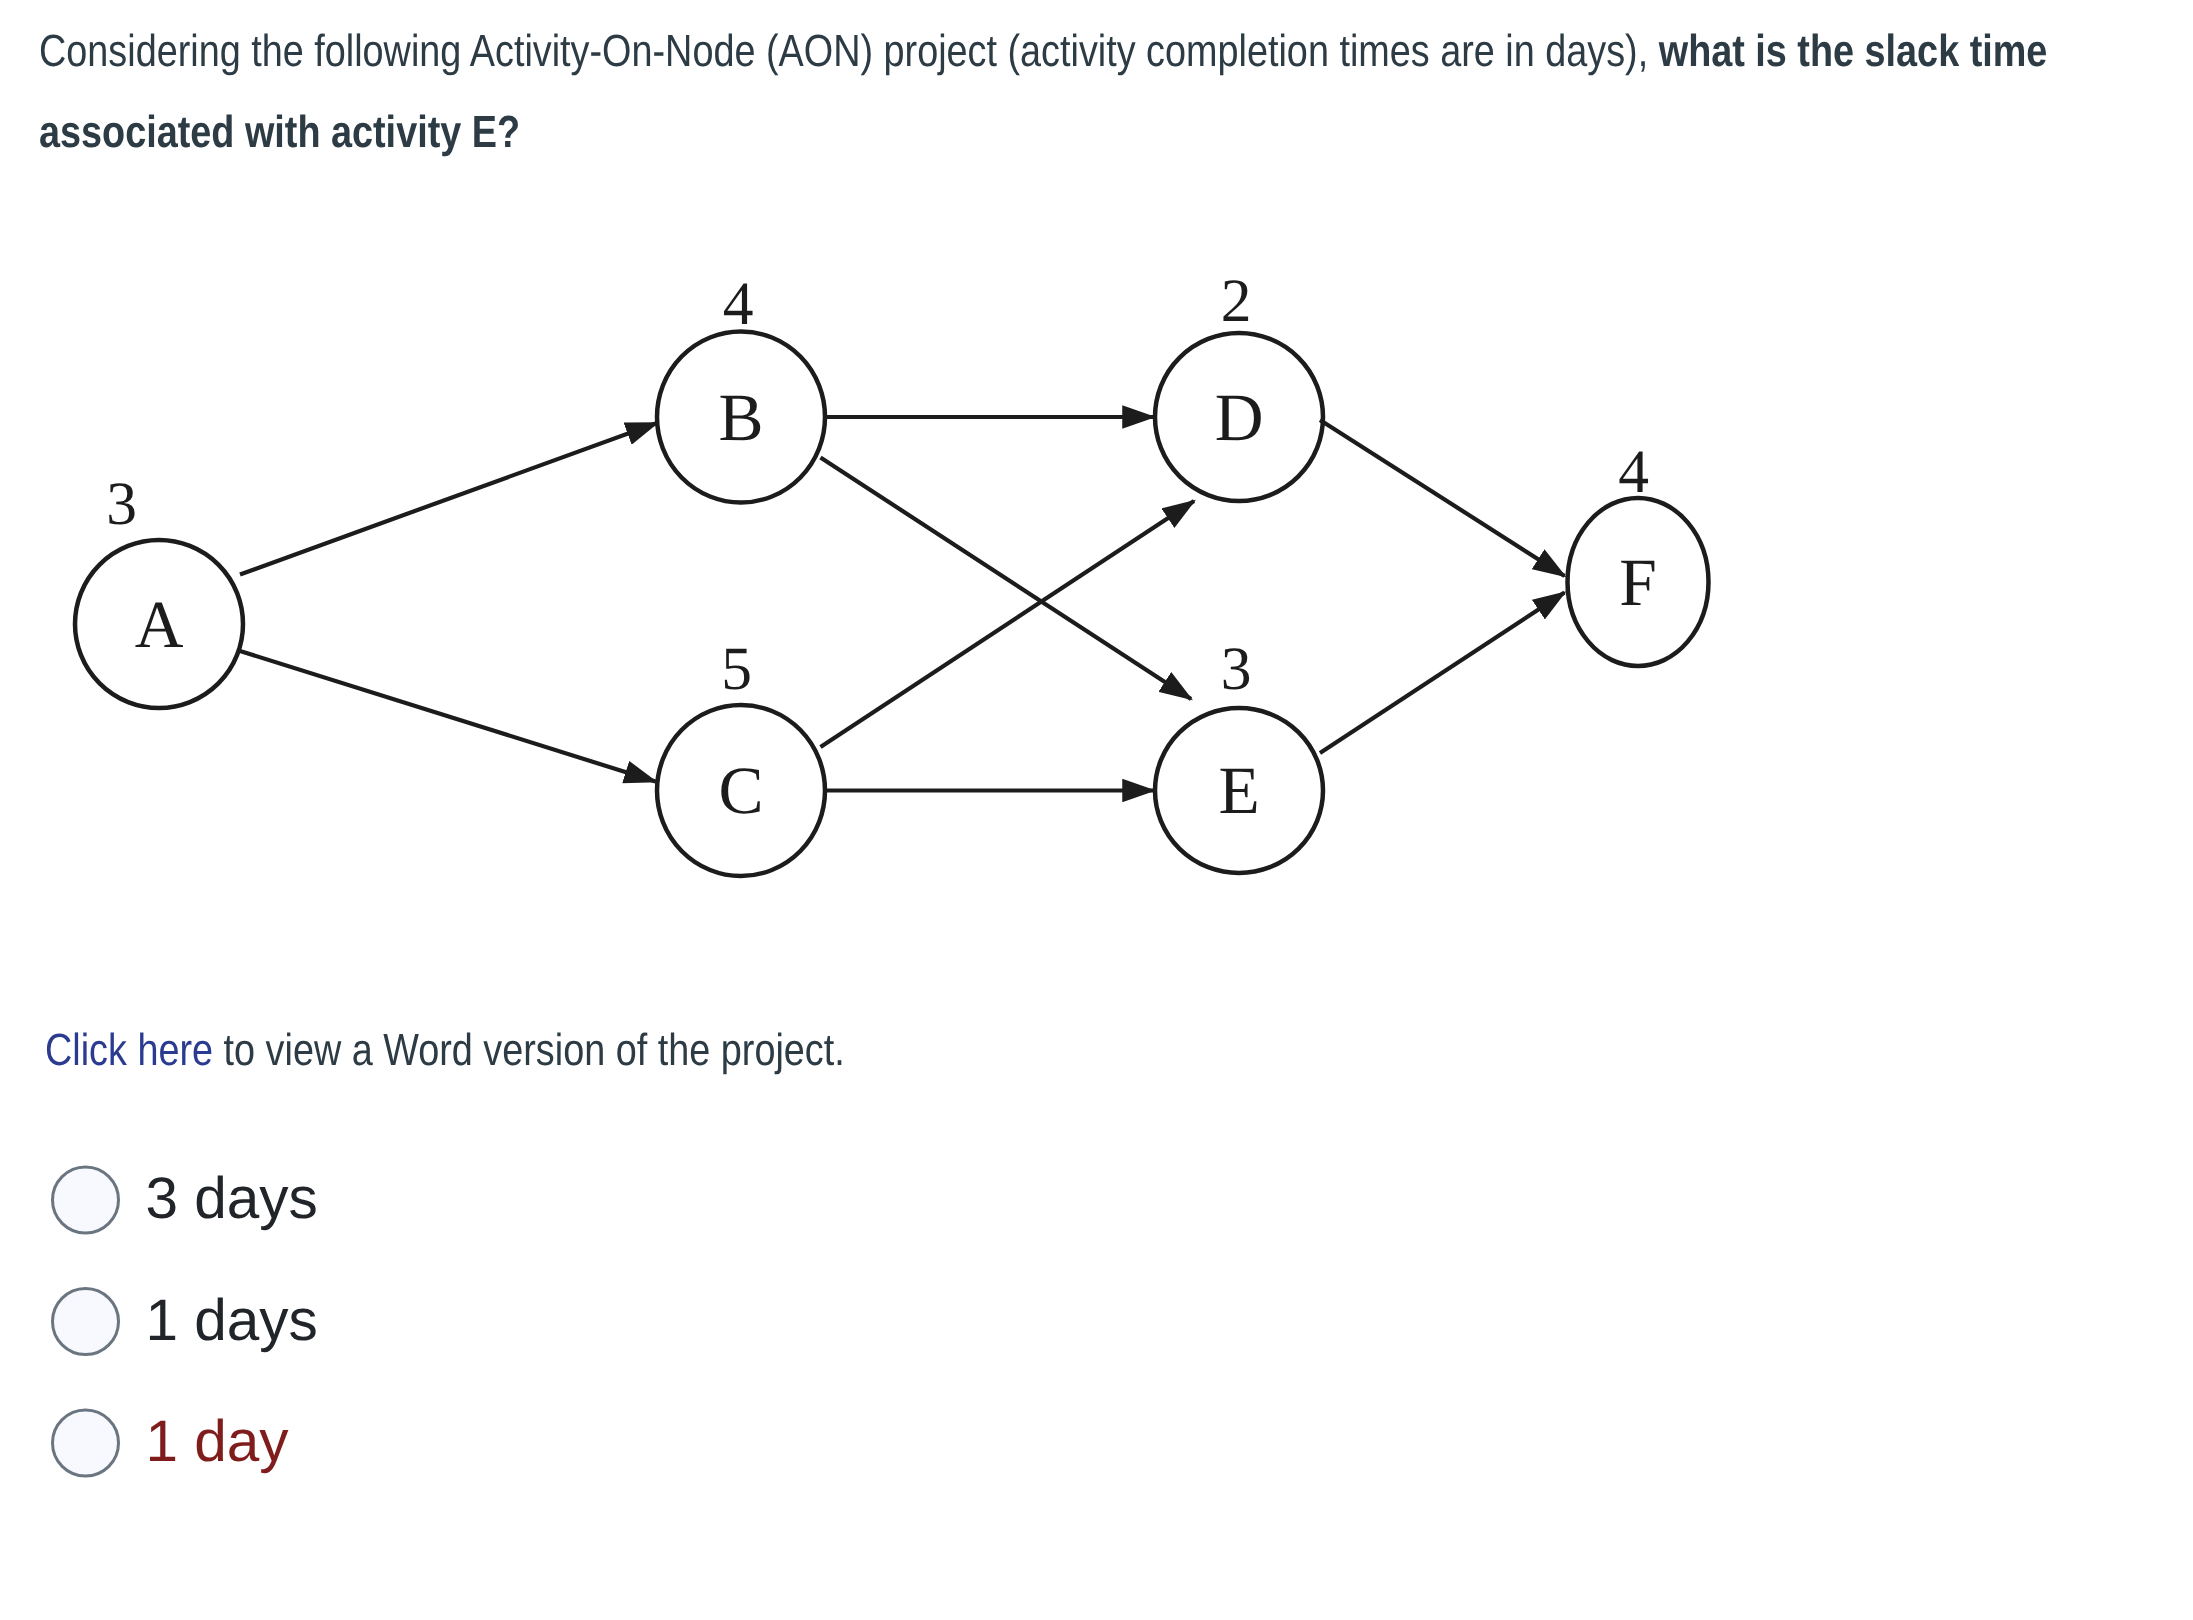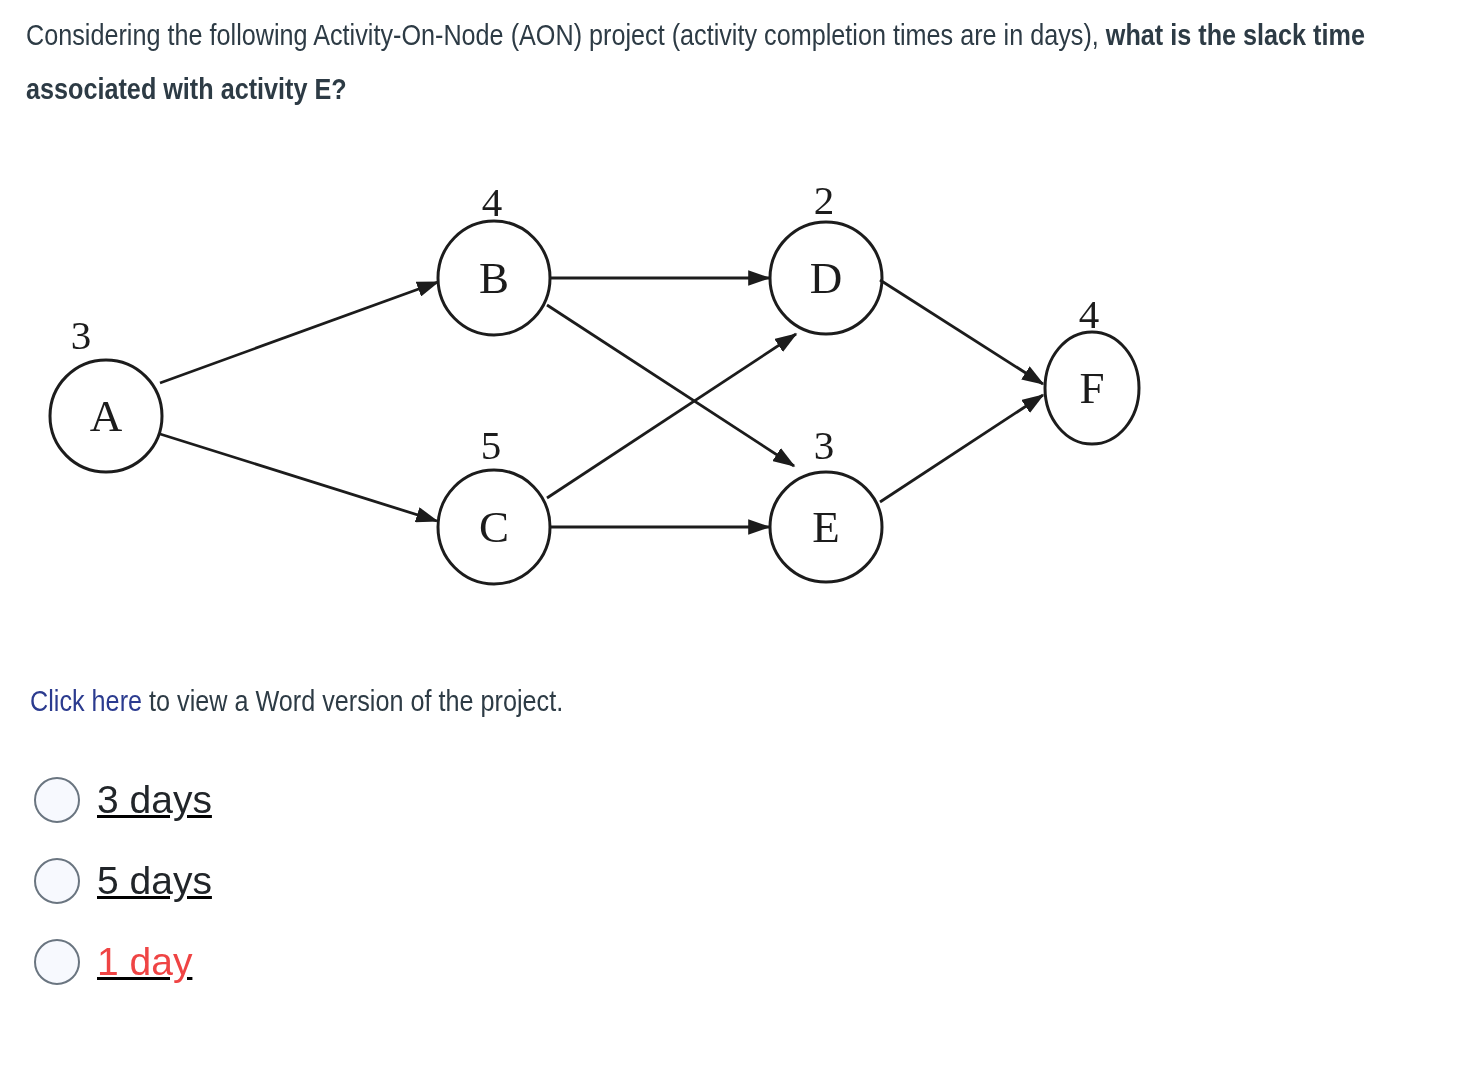--- a/index.html
+++ b/index.html
@@ -12,21 +12,21 @@
   }
   .q-line{white-space:nowrap;transform:scaleX(0.84);transform-origin:0 0;}
   .q-line strong{font-weight:bold;}
   .diagram-wrap{position:absolute;left:0;top:0;width:1462px;height:1080px;pointer-events:none;}
   .word-line{
     position:absolute;left:30px;top:684px;font-size:30px;color:#2d3b45;line-height:34px;
     white-space:nowrap;transform:scaleX(0.84);transform-origin:0 0;
   }
   .word-line a{color:#2b3b8f;text-decoration:none;cursor:pointer;pointer-events:auto;}
   .options{position:absolute;left:34px;top:777px;display:flex;flex-direction:column;gap:35px;}
-  .option{display:flex;align-items:center;gap:17px;cursor:pointer;text-decoration:underline;}
+  .option{display:flex;align-items:center;gap:17px;cursor:pointer;}
   .radio{
     width:46px;height:46px;border-radius:50%;box-sizing:border-box;flex:0 0 auto;
     border:2.5px solid #6a7580;background:#f7f9fe;
   }
   .option-label{font-size:39px;color:#212529;line-height:46px;}
 </style>
 </head>
 <body>
 
 <div class="question" style="color: rgb(45, 59, 69);">
@@ -86,19 +86,19 @@
   <a href="#" style="color: rgb(43, 59, 143);">Click here</a><span style="color: rgb(45, 59, 69);"> to view a Word version of the project.</span>
 </div>
 
 <div class="options">
   <div class="option">
     <span class="radio" style="border-color: rgb(106, 117, 128); background: rgb(247, 249, 254);"></span>
     <span class="option-label" style="color: rgb(33, 37, 41);">3 days</span>
   </div>
   <div class="option">
     <span class="radio" style="border-color: rgb(106, 117, 128); background: rgb(247, 249, 254);"></span>
-    <span class="option-label" style="color: rgb(33, 37, 41);">5 days</span>
+    <span class="option-label" style="color: rgb(33, 37, 41);">1 days</span>
   </div>
   <div class="option">
     <span class="radio" style="border-color: rgb(106, 117, 128); background: rgb(247, 249, 254);"></span>
-    <span class="option-label" style="color: #ef4444;">1 day</span>
+    <span class="option-label" style="color: #7f1d1d;">1 day</span>
   </div>
 </div>
 
 </body></html>

